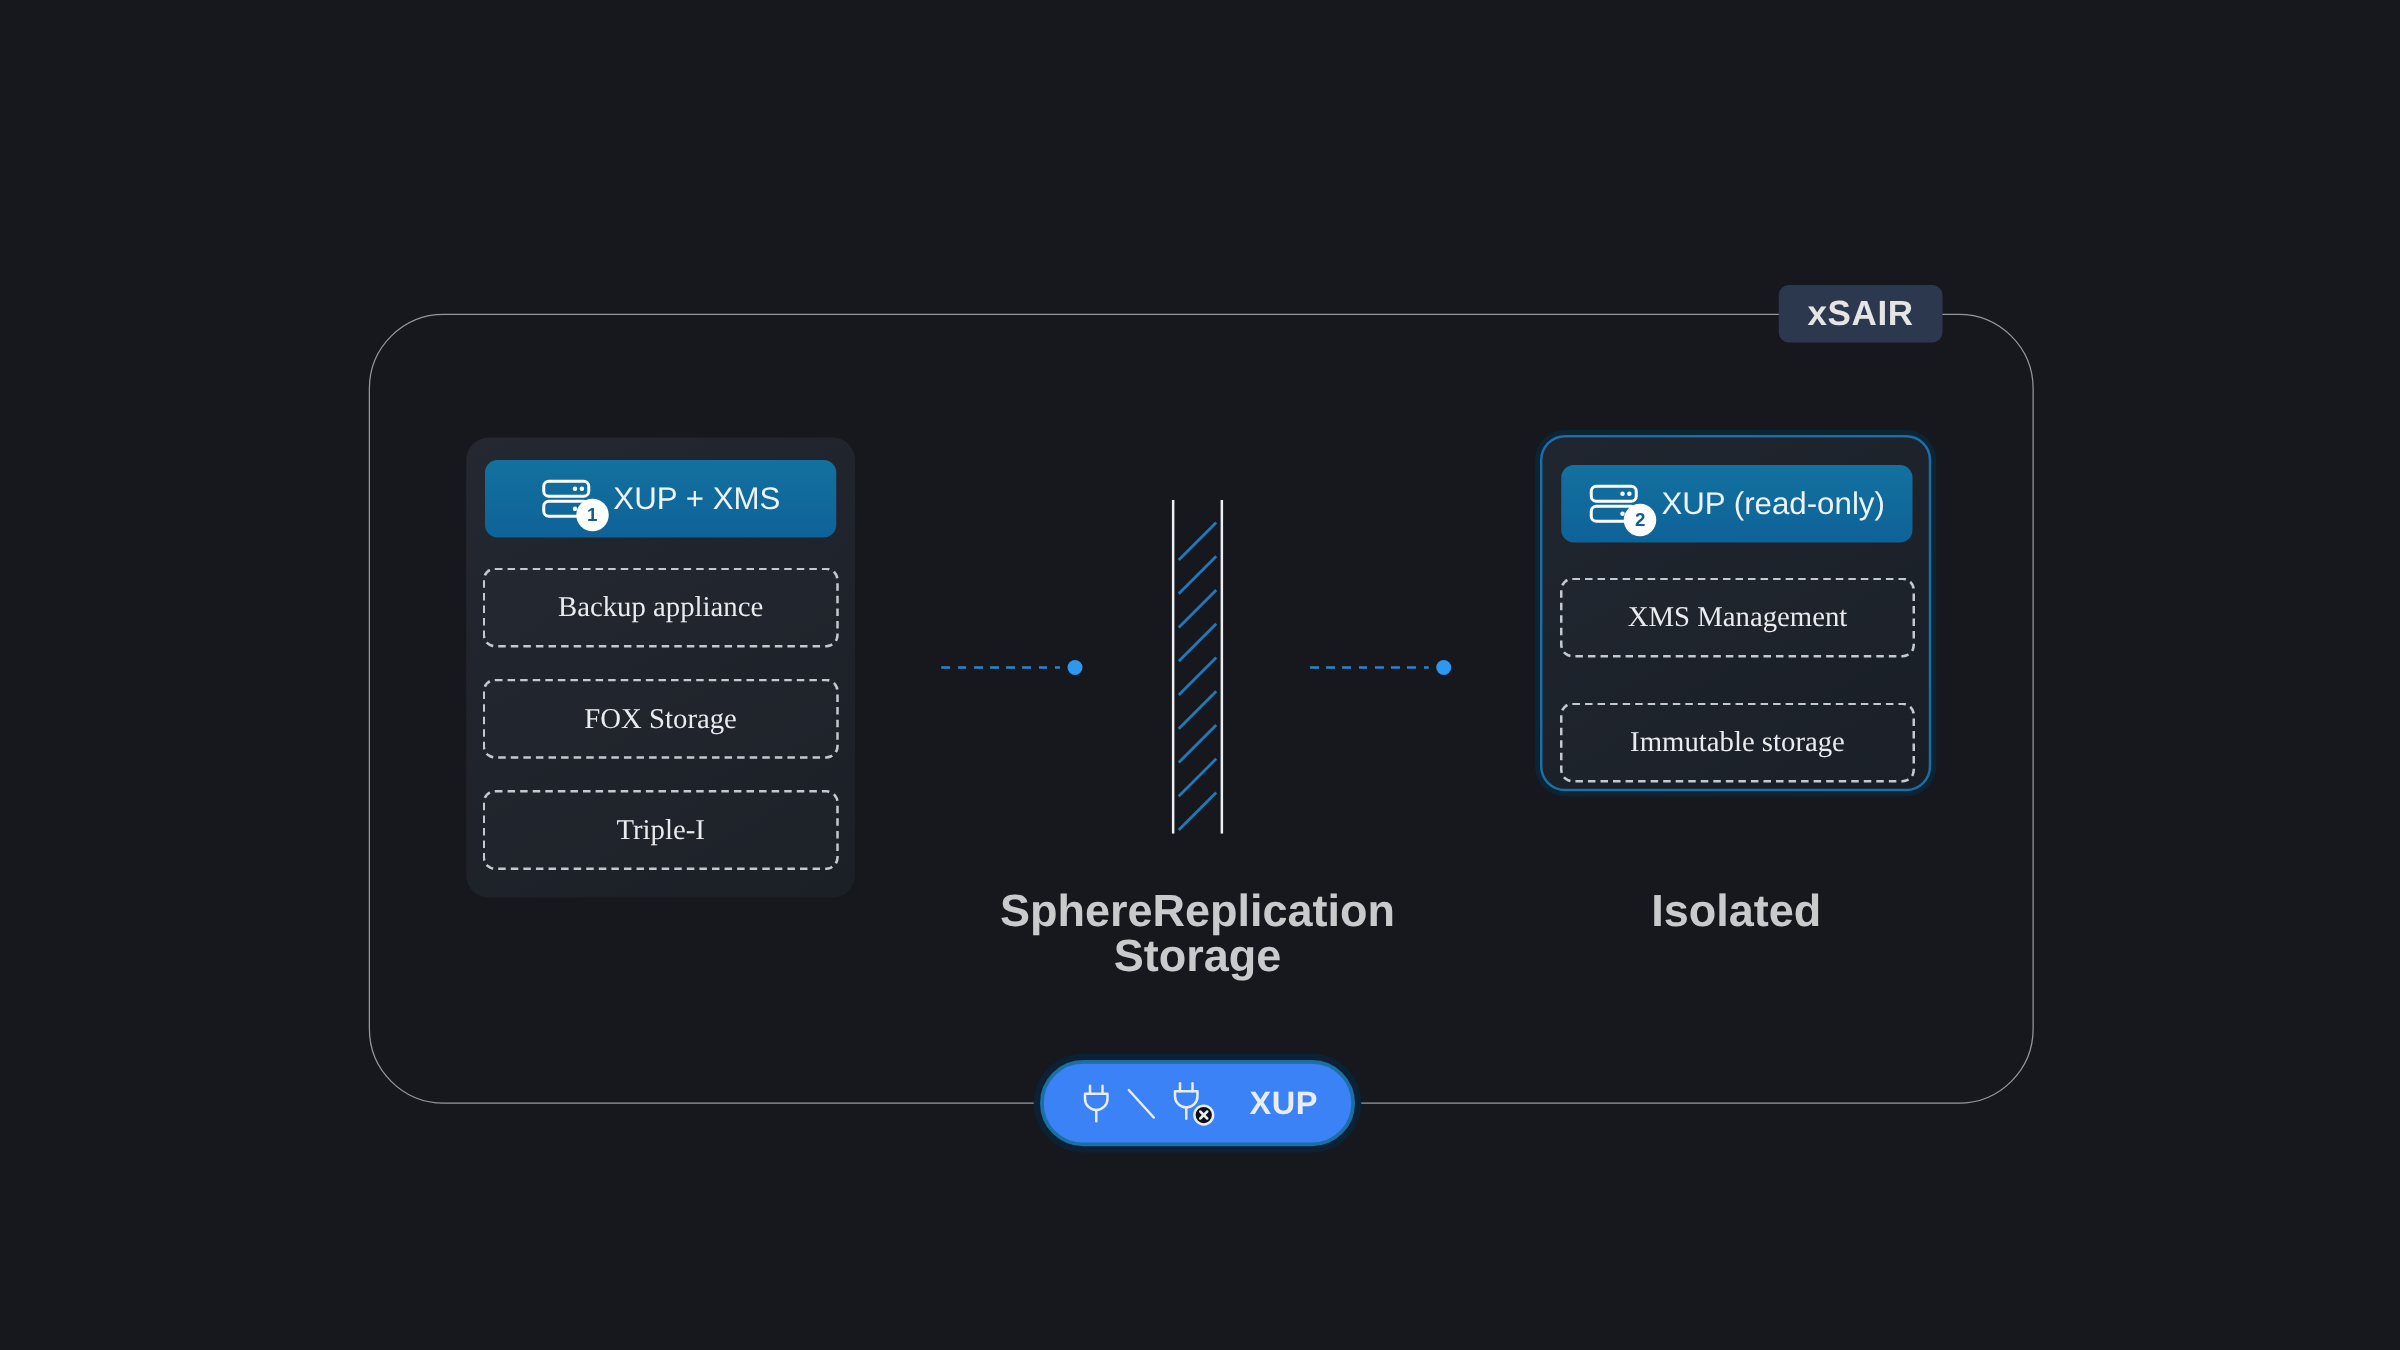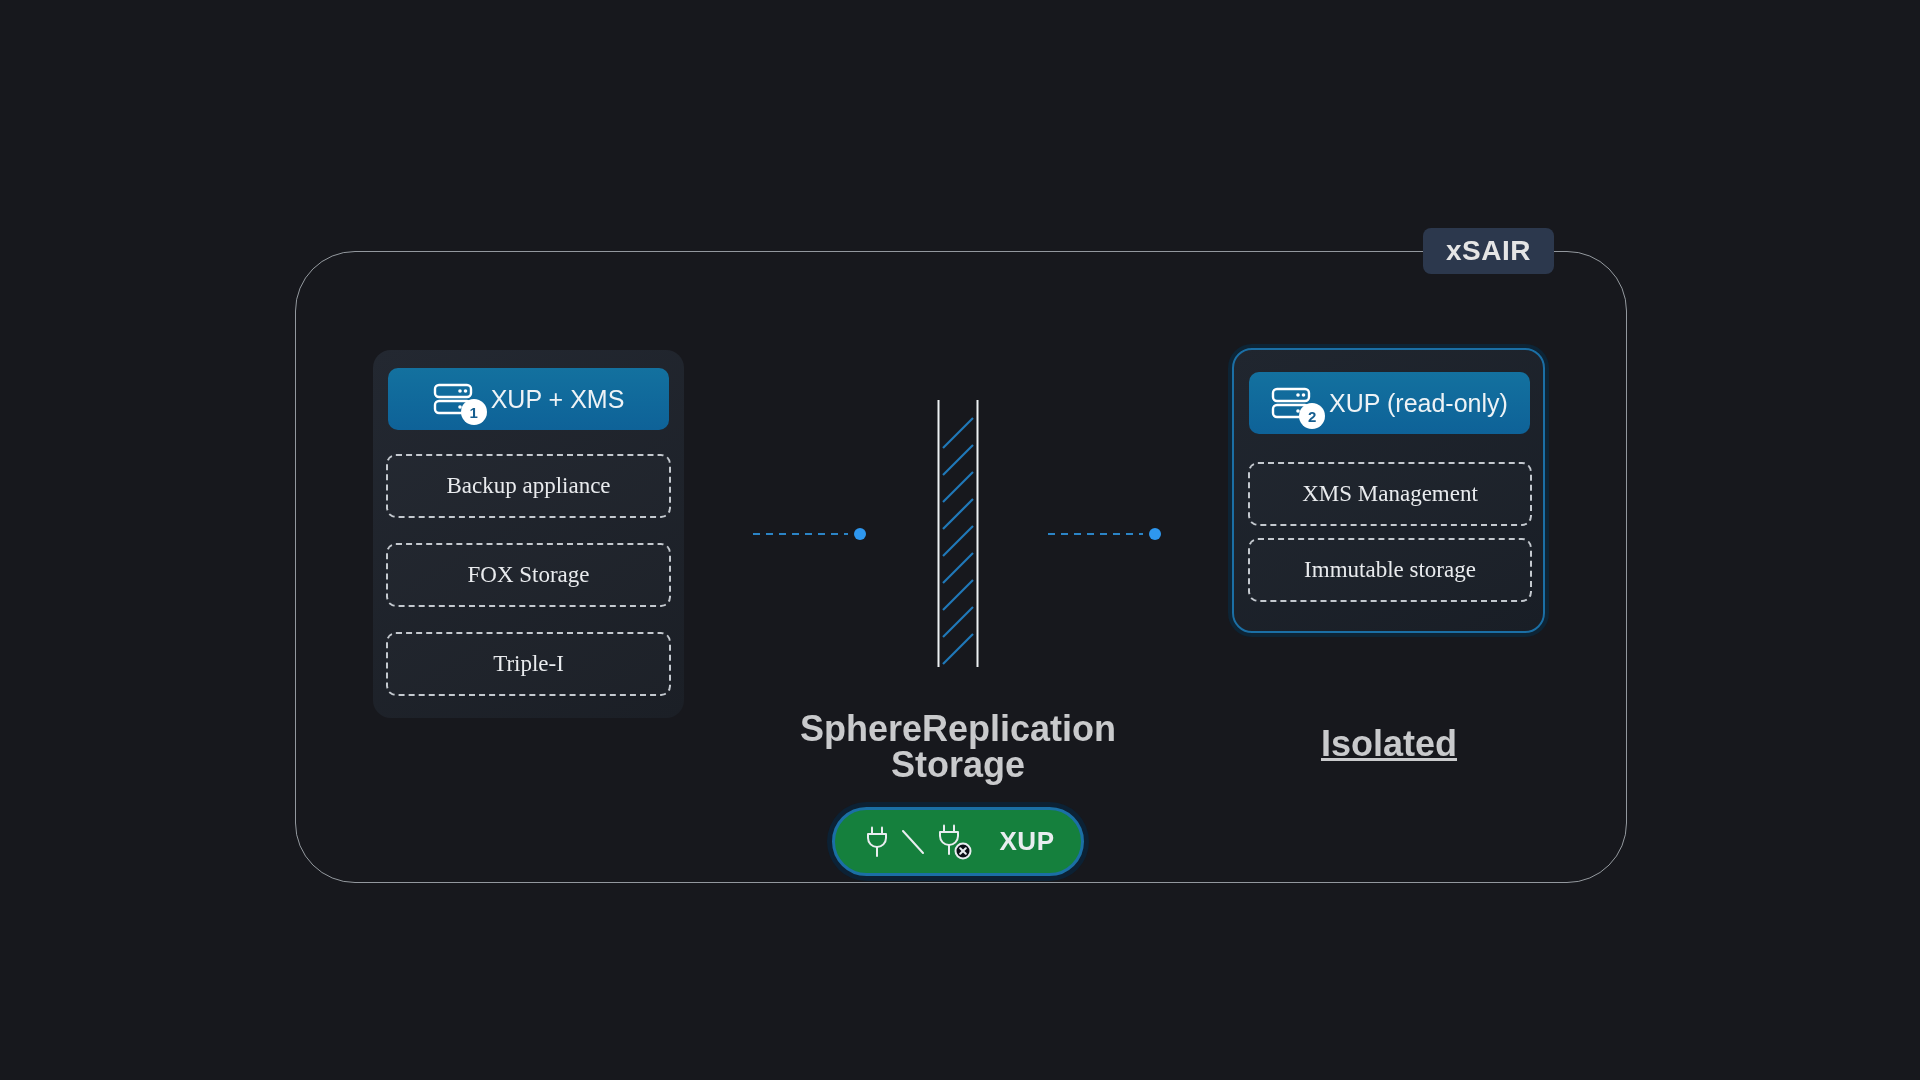--- a/index.html
+++ b/index.html
@@ -90,28 +90,28 @@
   }
   .connector-left  { left: 753px; top: 533px; width: 113px; }
   .connector-right { left: 1048px; top: 533px; width: 113px; }
 
   
   .caption {
     position: absolute; width: 400px; text-align: center;
     font-size: 36px; line-height: 36px; font-weight: 600; color: #c9cacc;
   }
   .caption-engine { left: 758px; top: 711px; }
-  .caption-zone   { left: 1189px; top: 726px; text-decoration: underline; }
+  .caption-zone   { left: 1189px; top: 711px; }
   .caption span { display: block; }
 
   
   .footer-pill {
-    position: absolute; left: 832px; top: 807px;
+    position: absolute; left: 832px; top: 848px;
     width: 252px; height: 69px; border-radius: 36px;
-    background: #15803d;
+    background: #3b82f6;
     border: 3px solid #1b6fa5;
     box-shadow: 0 0 0 5px #0c2134;
     display: flex; align-items: center; justify-content: center;
     gap: 10px;
   }
   .footer-pill .pill-label {
     font-size: 26px; font-weight: 600; color: #e9edf0;
     margin-left: 16px; letter-spacing: 0.5px;
   }
   .icon-svg { display: block; }
@@ -185,21 +185,21 @@
           <rect x="2" y="18" width="36" height="12" rx="4" fill="none" stroke="#ffffff" stroke-width="2.4"></rect>
           <circle cx="27" cy="8" r="1.8" fill="#ffffff"></circle>
           <circle cx="32.5" cy="8" r="1.8" fill="#ffffff"></circle>
           <circle cx="27" cy="24" r="1.8" fill="#ffffff"></circle>
         </svg>
         <span class="count-badge">2</span>
       </span>
       <span>XUP (read-only)</span>
     </div>
     <div class="dashed-box" style="top:112px">XMS Management</div>
-    <div class="dashed-box" style="top:188px">Immutable storage</div>
+    <div class="dashed-box" style="top:212px">Immutable storage</div>
   </div>
 
   <div class="caption caption-zone">
     <span>Isolated</span>
   </div>
 
   <div class="footer-pill">
     <span>
       <svg class="icon-svg" width="30" height="32" viewBox="0 0 30 32">
         <g fill="none" stroke="#e9edf0" stroke-width="2" stroke-linecap="round">

